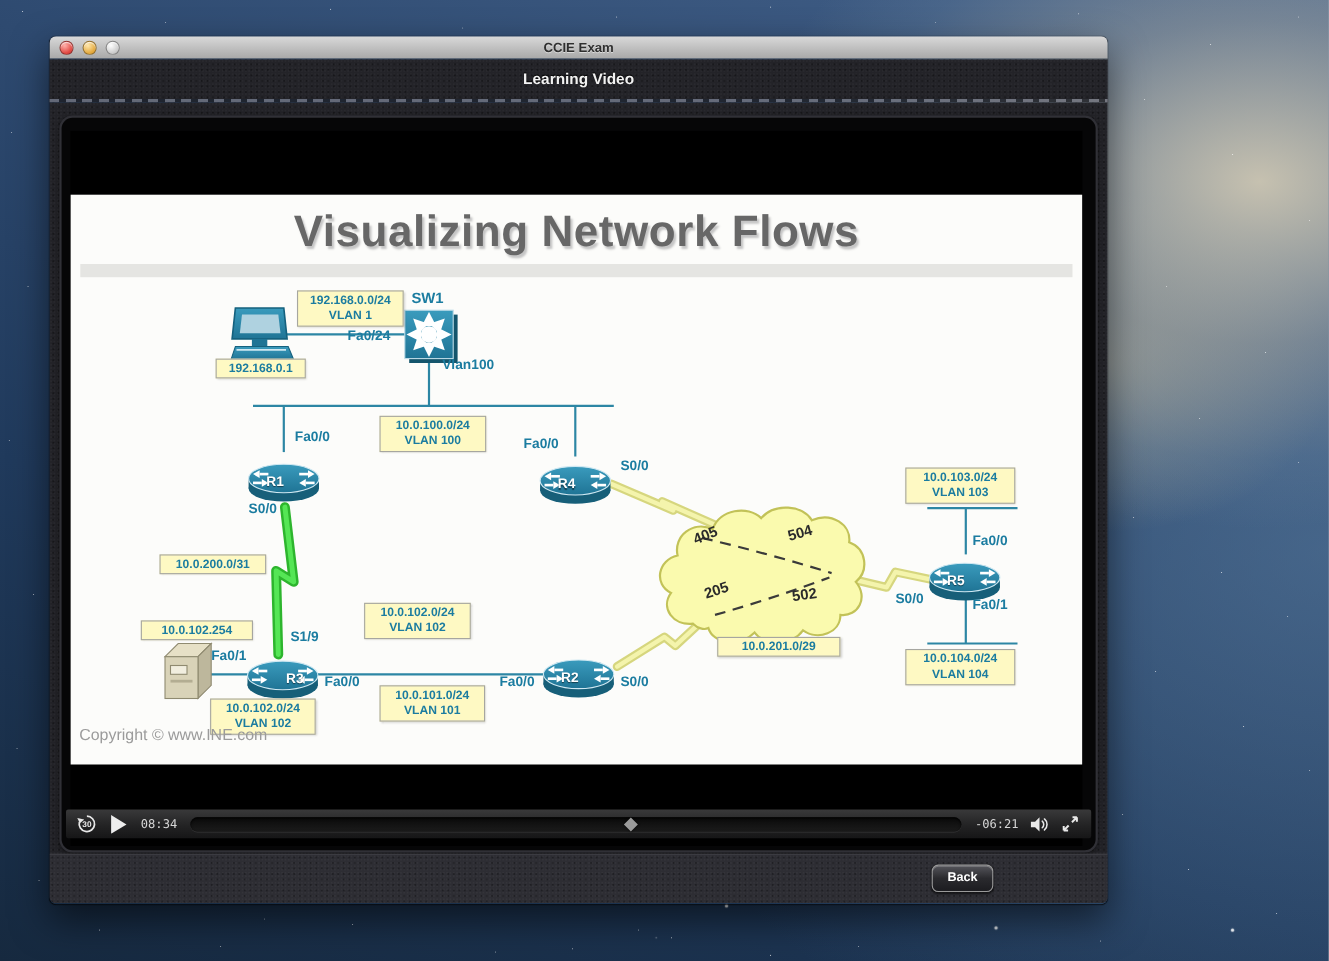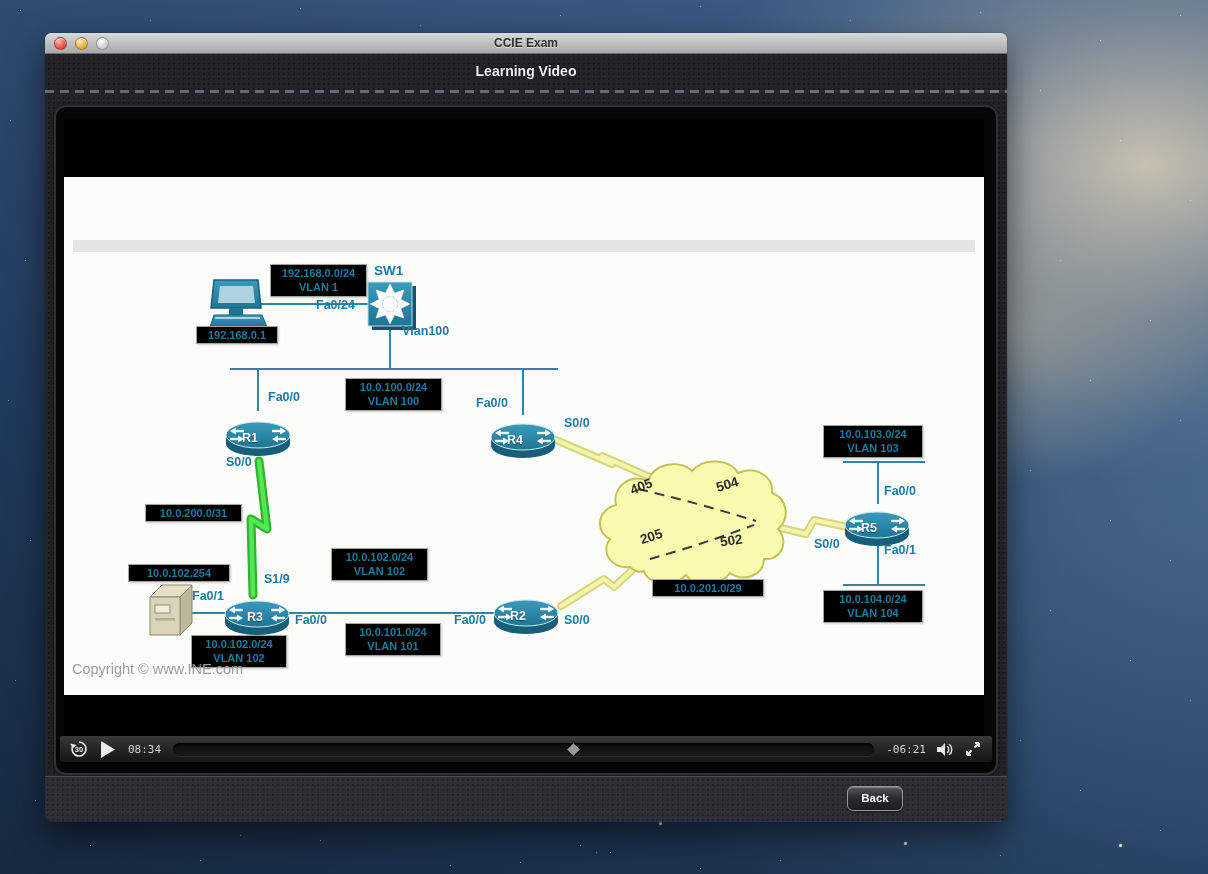--- a/index.html
+++ b/index.html
@@ -74,21 +74,21 @@
   
   .slide { position:absolute; left:0; top:58px; width:920px; height:518px; background:#FCFCFA; overflow:hidden; }
   .slide-title { position:absolute; left:0; right:0; top:12px; text-align:center;
     font-size:40px; font-weight:bold; color:#676767; letter-spacing:.5px;
     text-shadow:2px 2px 2px #c4c4c4; }
   .slide-bar { position:absolute; left:9px; right:9px; top:63px; height:12px; background:#E5E5E2; }
 
   .diagram { position:absolute; left:0; top:0; width:920px; height:518px; }
   .diagram svg { position:absolute; left:0; top:0; }
 
-  .subnet-box { position:absolute; background:#000000; border:1px solid #A6A6A0;
+  .subnet-box { position:absolute; background:#fef9c3; border:1px solid #A6A6A0;
     color:#1B7CA0; font-weight:bold; font-size:11px; line-height:1.3; text-align:center;
     white-space:pre-line; padding:1px 4px; box-shadow:1px 1px 2px rgba(0,0,0,.18); }
   .iface { position:absolute; color:#1B7CA0; font-weight:bold; font-size:12.5px; white-space:nowrap; }
   .devname { position:absolute; color:#fff; font-weight:bold; font-size:12.5px; text-align:center;
     text-shadow:0 1px 1px rgba(0,0,0,.5); width:48px; }
   .circuit { position:absolute; color:#2b2b2b; font-weight:bold; font-size:13.5px; }
   .copyright { position:absolute; left:8px; top:484px; color:#9b9b9b; font-size:14.5px; }
 
   
   .controls { position:absolute; left:4px; right:4px; bottom:11px; height:26px;
@@ -137,20 +137,21 @@
       <div class="app-header-title">Learning Video</div>
     </div>
     <div class="dashed-sep leather" style="background-color:#1c1c20;"></div>
 
     <div class="content leather">
 
       <div class="video-frame">
         <div class="video-screen">
 
           <div class="slide">
+            <div class="slide-title">Visualizing Network Flows</div>
             <div class="slide-bar"></div>
 
             <div class="diagram">
               <svg width="920" height="518" viewBox="0 0 920 518">
                 <defs>
                   <linearGradient id="gradDev" x1="0" y1="0" x2="0" y2="1">
                     <stop offset="0" stop-color="#3A9BBD"></stop>
                       <stop offset="1" stop-color="#1F7495"></stop>
                   </linearGradient>
                   <marker id="arw" markerWidth="6" markerHeight="6" refX="3.5" refY="3" orient="auto">
@@ -340,21 +341,21 @@
                         <rect x="0" y="-1.2" width="8" height="2.4"></rect>
                         <path d="M8 -3.5 L14 0 L8 3.5Z"></path>
                       </g>
                   </g>
                 </g>
               </svg>
 
               <span class="iface" style="left:310px; top:86px; font-size:13.5px;">SW1</span>
               <span class="devname" style="left:162px; top:254px;">R1</span>
               <span class="devname" style="left:427px; top:256px;">R4</span>
-              <span class="devname" style="left:161px; top:433px;padding-left:12px;">R3</span>
+              <span class="devname" style="left:174px; top:433px;padding-left:12px;">R3</span>
               <span class="devname" style="left:430px; top:432px;">R2</span>
               <span class="devname" style="left:781px; top:344px;">R5</span>
 
               <div class="subnet-box" style="left:206px; top:87px; width:97px;">192.168.0.0/24
 VLAN 1</div>
               <div class="subnet-box" style="left:132px; top:149px; width:82px;">192.168.0.1</div>
               <div class="subnet-box" style="left:281px; top:201px; width:97px;">10.0.100.0/24
 VLAN 100</div>
               <div class="subnet-box" style="left:81px; top:327px; width:97px;">10.0.200.0/31</div>
               <div class="subnet-box" style="left:64px; top:387px; width:102px;">10.0.102.254</div>

